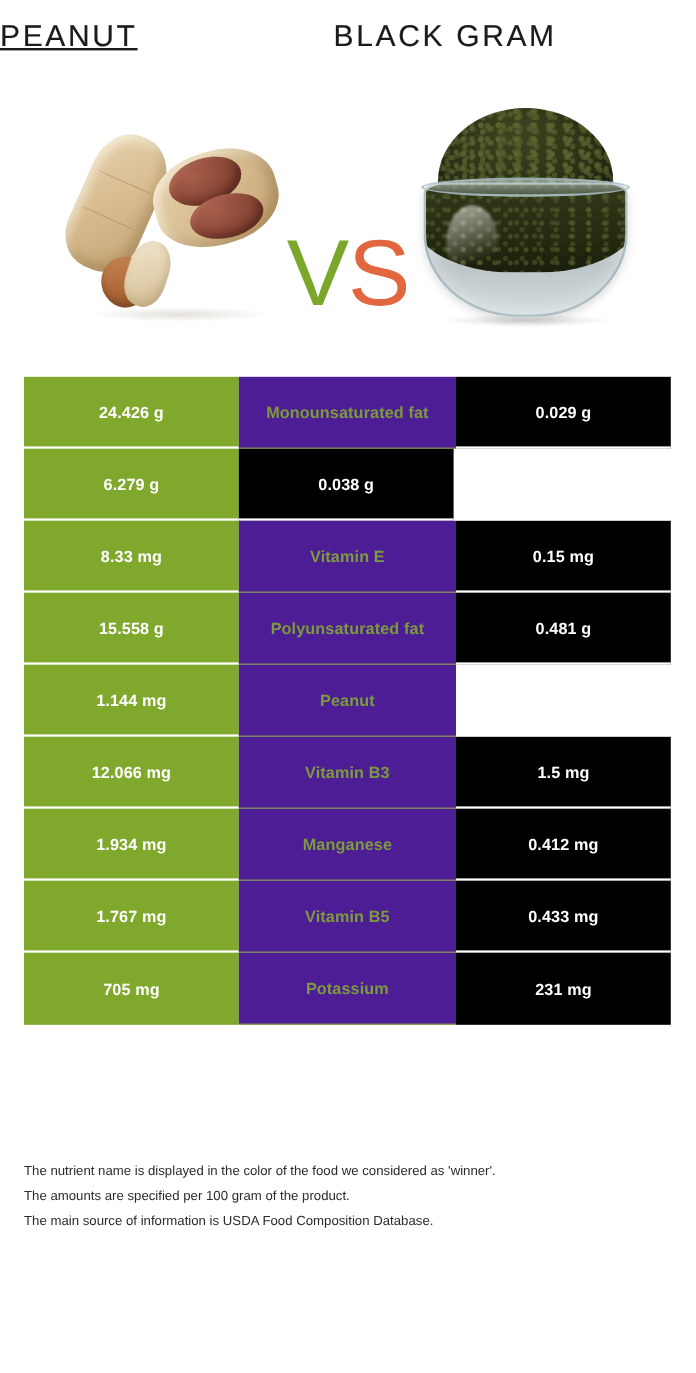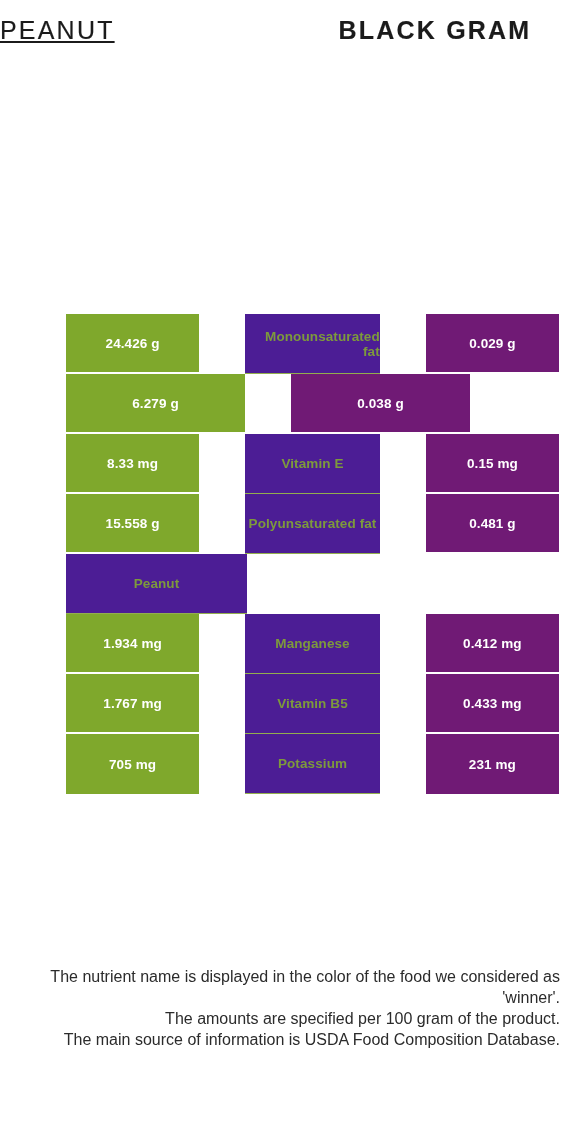--- a/index.html
+++ b/index.html
@@ -30,21 +30,21 @@
     font-family: "Liberation Sans", sans-serif;
     font-weight: 300;
     font-size: 25px;
     letter-spacing: 2.2px;
     color: #1b1b1b;
     text-transform: uppercase;
     white-space: nowrap;
     -webkit-text-stroke: 0.15px #1b1b1b;
   }
   .title-left  { left: 0; width: 290px; text-align: left; text-decoration: underline; }
-  .title-right { left: 290px; width: 290px; text-align: center; font-weight: bold; }
+  .title-right { left: 278px; width: 290px; text-align: left; }
 
   .hero {
     position: absolute;
     top: 58px; left: 0;
     width: 580px; height: 230px;
   }
 
   
   .vs {
     position: absolute;
@@ -225,70 +225,96 @@
     width: 100%;
   }
   .cell {
     display: flex;
     align-items: center;
     justify-content: center;
     font-size: 13.5px;
     font-weight: 600;
     letter-spacing: .1px;
     text-align: right;
-    margin-left: 46px;
   }
   .cell-left {
     width: 179px;
     background: #7FA82C;
     color: #ffffff;
     border-bottom: 2px solid #ffffff;
   }
   .cell-mid {
     width: 181px;
     background: #4c1d95;
     font-size: 13.5px;
     font-weight: 700;
   }
   .cell-right {
     width: 179px;
-    background: #701a75;
+    background: #000000;
     color: #ffffff;
     border-bottom: 2px solid #ffffff;
   }
   .row:last-child .cell-left,
   .row:last-child .cell-right { border-bottom: none; }
 
   .cell-mid.win-green { color: #7D9A3C; border-bottom: 1px solid #93AE4E; }
   .cell-mid.win-orange { color: #DC6A47; border-bottom: 1px solid #E49279; }
   .row:last-child .cell-mid.win-green  { border-bottom: 1px solid #93AE4E; }
   .row:last-child .cell-mid.win-orange { border-bottom: 1px solid #E49279; }
 
   
   .footer {
     position: absolute;
     left: 20px; top: 966px;
     width: 540px;
-    text-align: right;
-    font-size: 16px;
+    text-align: left;
+    font-size: 11px;
     line-height: 21px;
     color: #2b2b2b;
     font-weight: 400;
   }
   .footer p { margin: 0; }
 </style>
 </head>
 <body>
 
 <div class="header">
 
   <div class="title title-left">Peanut</div>
 
   <div class="title title-right">Black Gram</div>
 
+  <div class="hero">
+
+    <div class="peanut-art">
+      <div class="art-shadow"></div>
+      <div class="pod pod-whole"></div>
+      <div class="pod pod-open"></div>
+      <div class="kernel kernel-a"></div>
+      <div class="kernel kernel-b"></div>
+      <div class="seed-red"></div>
+      <div class="seed-pale"></div>
+    </div>
+
+    <div class="vs">
+      <span class="v">V</span><span class="s">S</span>
+    </div>
+
+    <div class="gram-art">
+      <div class="gram-shadow"></div>
+      <div class="gram-heap"></div>
+      <div class="bowl">
+        <div class="bowl-fill"></div>
+        <div class="bowl-gloss"></div>
+      </div>
+      <div class="bowl-rim"></div>
+    </div>
+
+  </div>
 </div>
 
 <div class="table">
     <div class="row">
       <div class="cell cell-left">24.426 g</div>
       <div class="cell cell-mid win-green">Monounsaturated fat</div>
       <div class="cell cell-right">0.029 g</div>
     </div>
     <div class="row">
       <div class="cell cell-left">6.279 g</div>
@@ -298,21 +324,27 @@
       <div class="cell cell-left">8.33 mg</div>
       <div class="cell cell-mid win-green">Vitamin E</div>
       <div class="cell cell-right">0.15 mg</div>
     </div>
     <div class="row">
       <div class="cell cell-left">15.558 g</div>
       <div class="cell cell-mid win-green">Polyunsaturated fat</div>
       <div class="cell cell-right">0.481 g</div>
     </div>
     <div class="row">
+      <div class="cell cell-left">1.144 mg</div>
       <div class="cell cell-mid win-green">Peanut</div>
+    </div>
+    <div class="row">
+      <div class="cell cell-left">12.066 mg</div>
+      <div class="cell cell-mid win-green">Vitamin B3</div>
+      <div class="cell cell-right">1.5 mg</div>
     </div>
     <div class="row">
       <div class="cell cell-left">1.934 mg</div>
       <div class="cell cell-mid win-green">Manganese</div>
       <div class="cell cell-right">0.412 mg</div>
     </div>
     <div class="row">
       <div class="cell cell-left">1.767 mg</div>
       <div class="cell cell-mid win-green">Vitamin B5</div>
       <div class="cell cell-right">0.433 mg</div>

